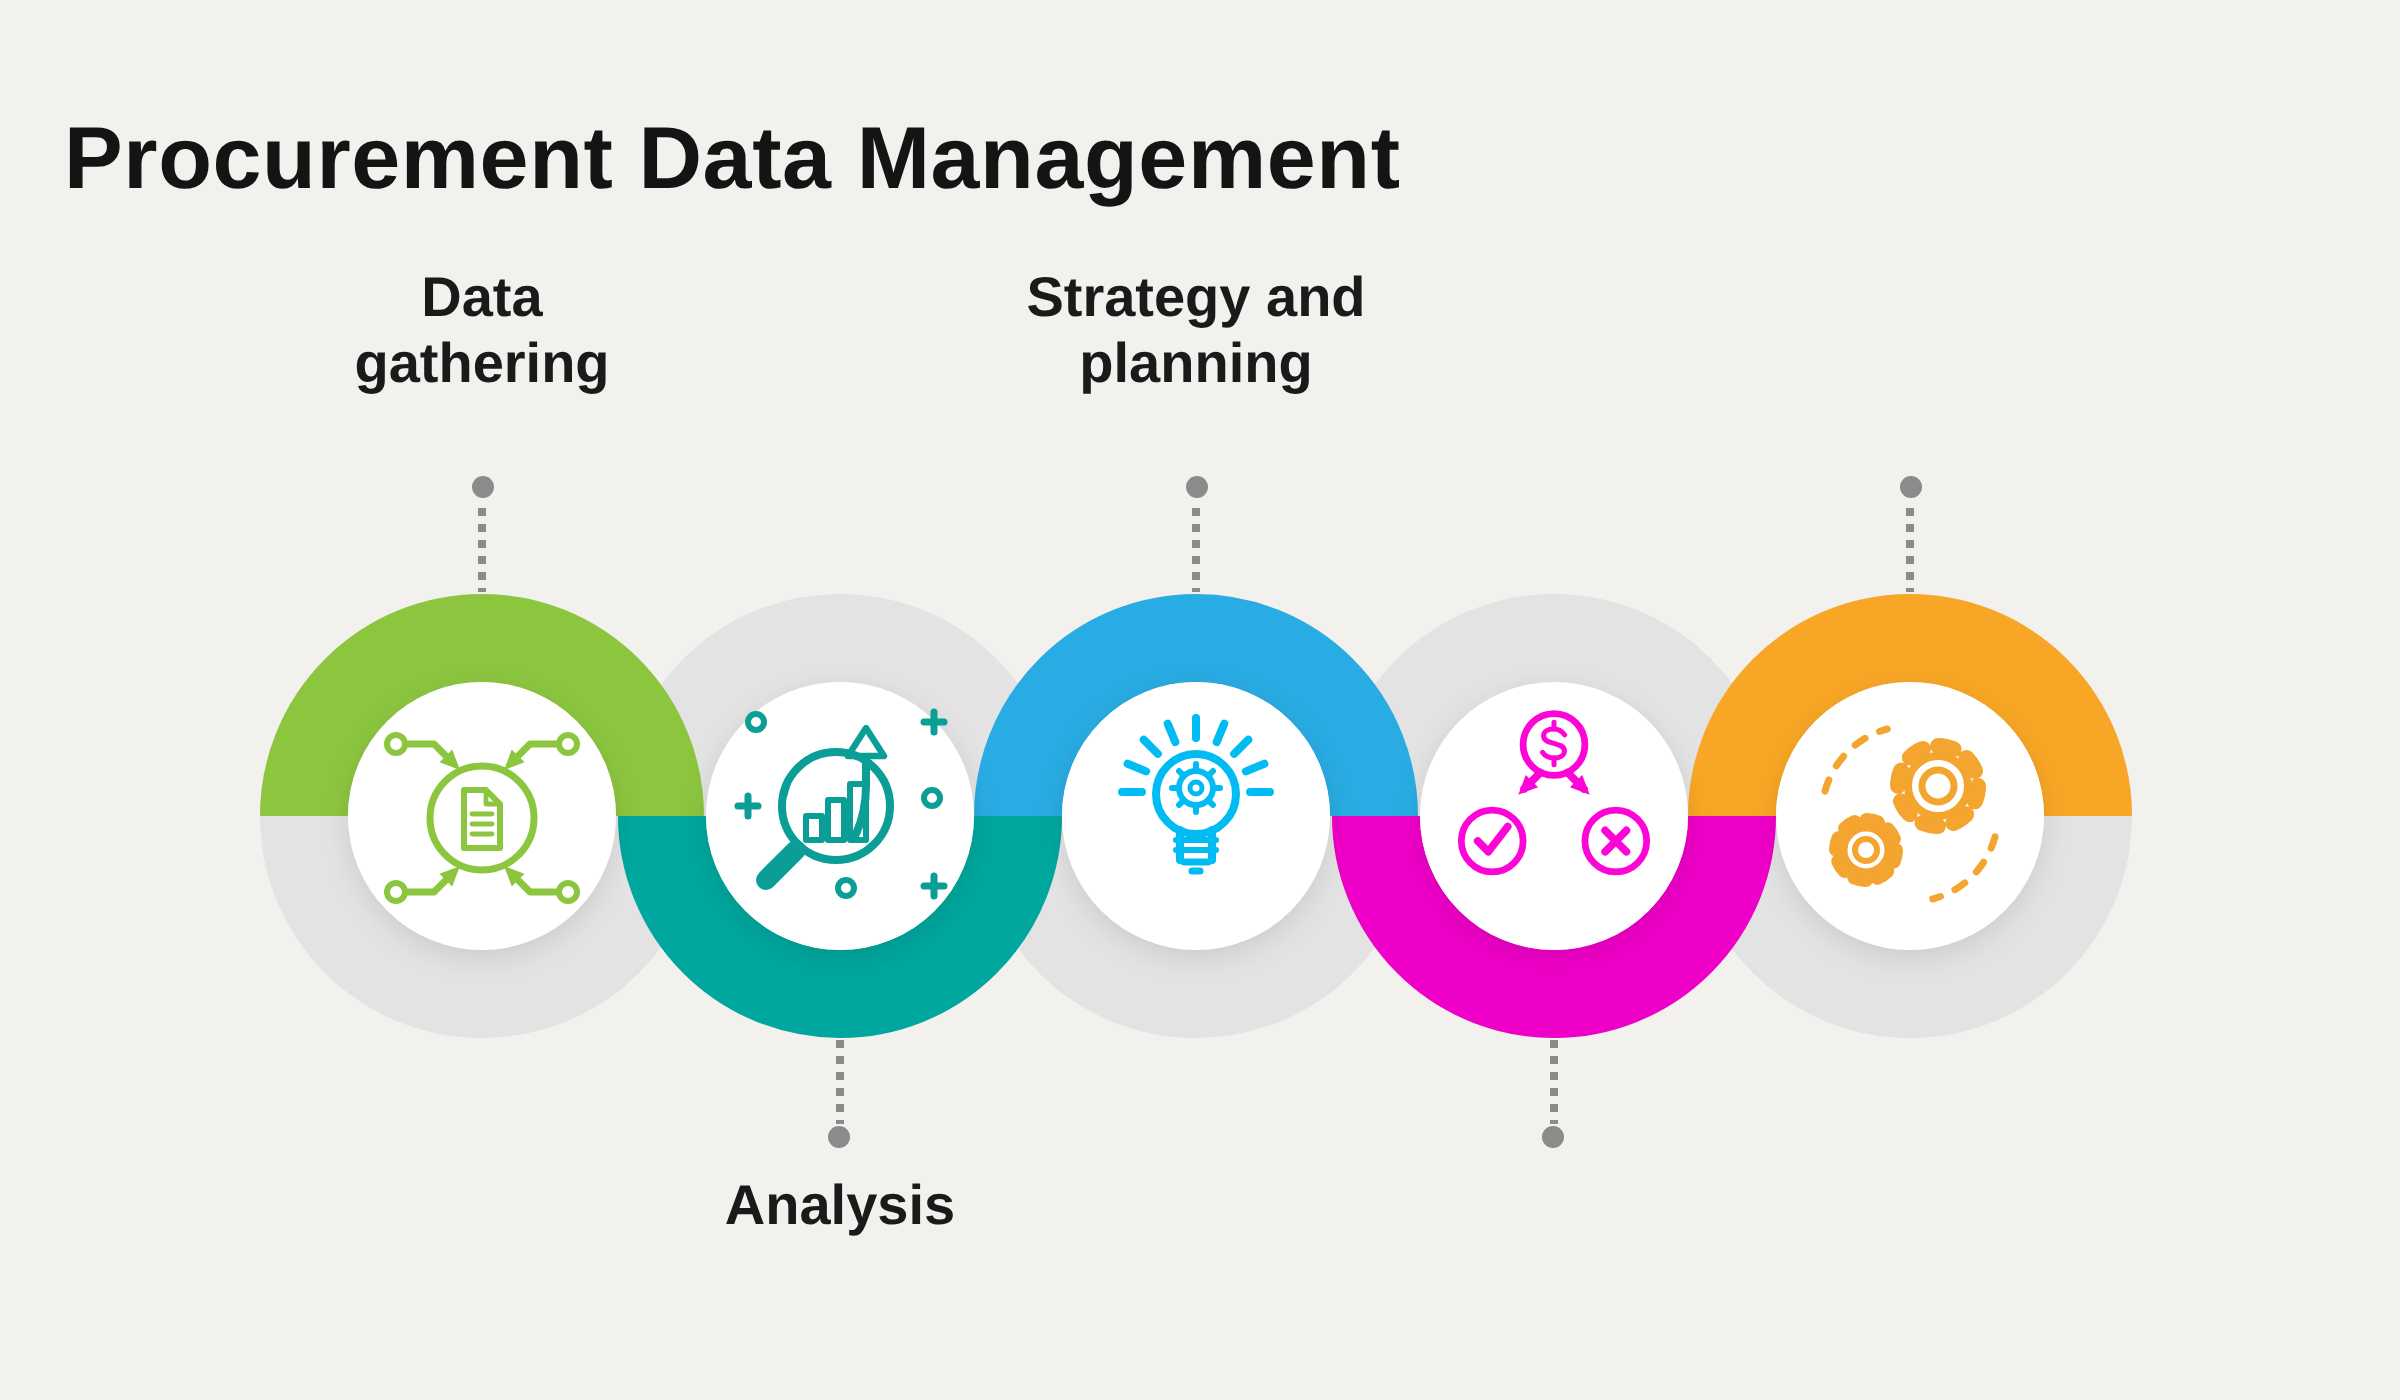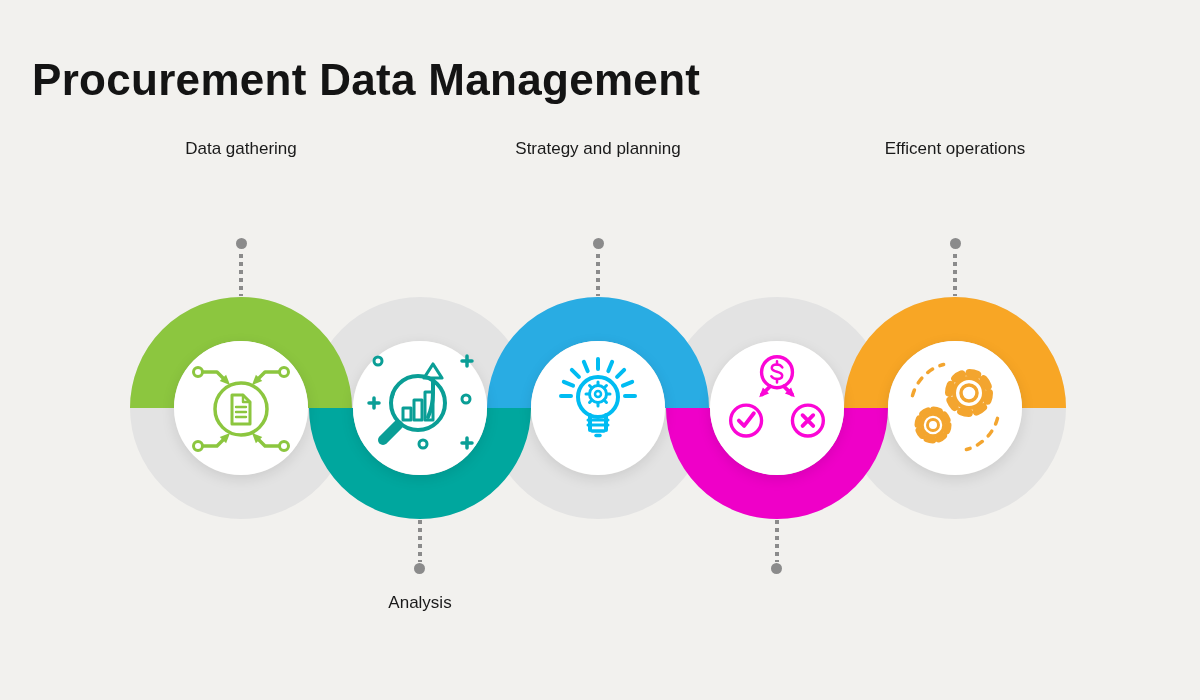--- a/index.html
+++ b/index.html
@@ -8,21 +8,21 @@
     background:#F2F1EE;
     font-family:"Liberation Sans","DejaVu Sans",sans-serif;
     color:#181818;
   }
   .title{
     position:absolute;top:55px;left:0;width:1162px;text-align:left;
     font-size:44px;font-weight:bold;letter-spacing:0.3px;color:#141414;margin-left:32px;
   }
   .label{
     position:absolute;width:220px;text-align:center;
-    font-size:17px;font-weight:normal;line-height:33px;color:#1A1A1A;z-index:8;
+    font-size:28px;font-weight:bold;line-height:33px;color:#1A1A1A;z-index:8;
   }
   .label span{display:inline-block;}
   .label-top{top:132px;}
   .label-bottom{top:586px;}
   .ring-gray{
     position:absolute;top:297px;width:222px;height:222px;border-radius:50%;
     border:44px solid #E3E3E3;box-sizing:border-box;z-index:2;
   }
   .arc{position:absolute;width:222px;height:111px;overflow:hidden;z-index:3;}
   .arc-top{top:297px;}
@@ -56,21 +56,20 @@
 </head>
 <body>
 
 <div class="canvas">
 
   <div class="title">Procurement Data Management</div>
 
   <div class="label label-top" style="left:131px"><span style="max-width:130px">Data gathering</span></div>
   <div class="label label-top" style="left:488px"><span style="max-width:170px">Strategy and planning</span></div>
   <div class="label label-bottom" style="left:310px"><span style="white-space:nowrap">Analysis</span></div>
-  <div class="label label-top" style="left:845px"><span style="max-width:150px">Efficent operations</span></div>
 
   <div class="conn-dot conn-dot-top" style="left:236px"></div>
   <div class="conn-line conn-line-top" style="left:239px"></div>
   <div class="conn-line conn-line-bottom" style="left:418px"></div>
   <div class="conn-dot conn-dot-bottom" style="left:414px"></div>
   <div class="conn-dot conn-dot-top" style="left:593px"></div>
   <div class="conn-line conn-line-top" style="left:596px"></div>
   <div class="conn-line conn-line-bottom" style="left:775px"></div>
   <div class="conn-dot conn-dot-bottom" style="left:771px"></div>
   <div class="conn-dot conn-dot-top" style="left:950px"></div>

